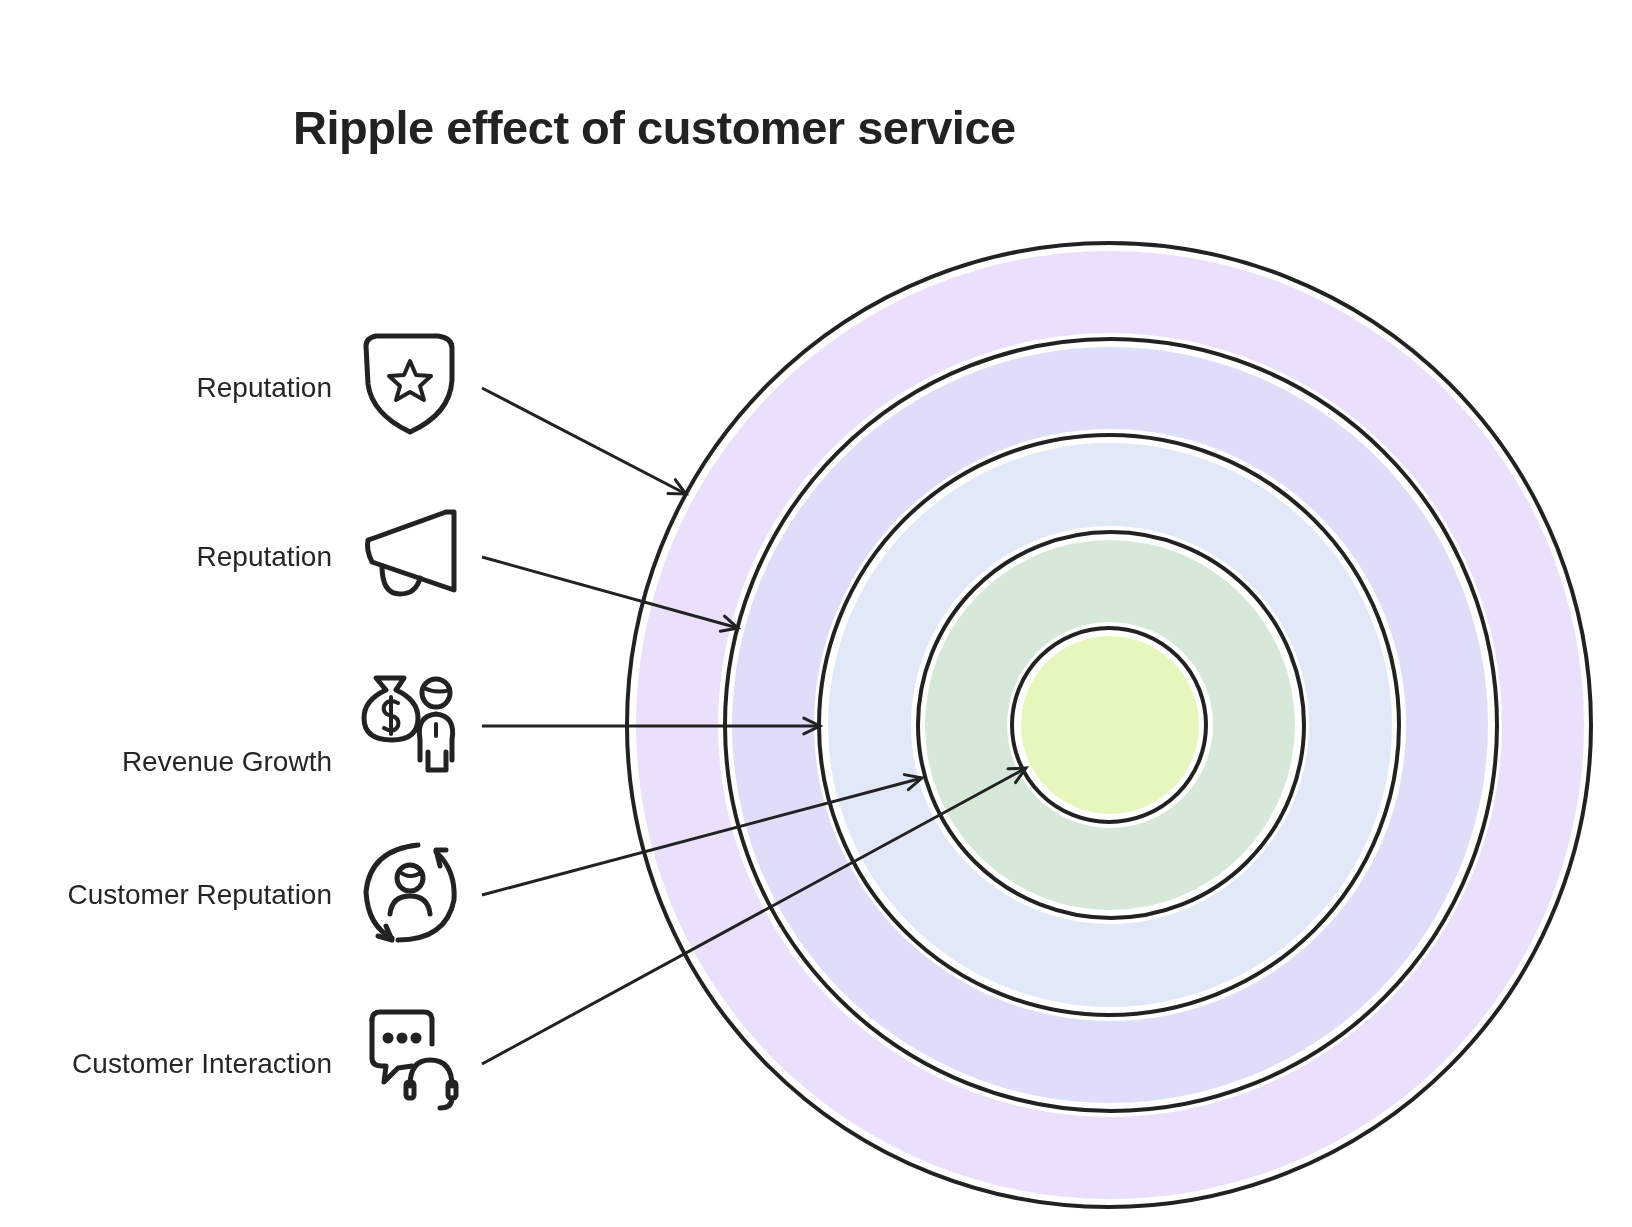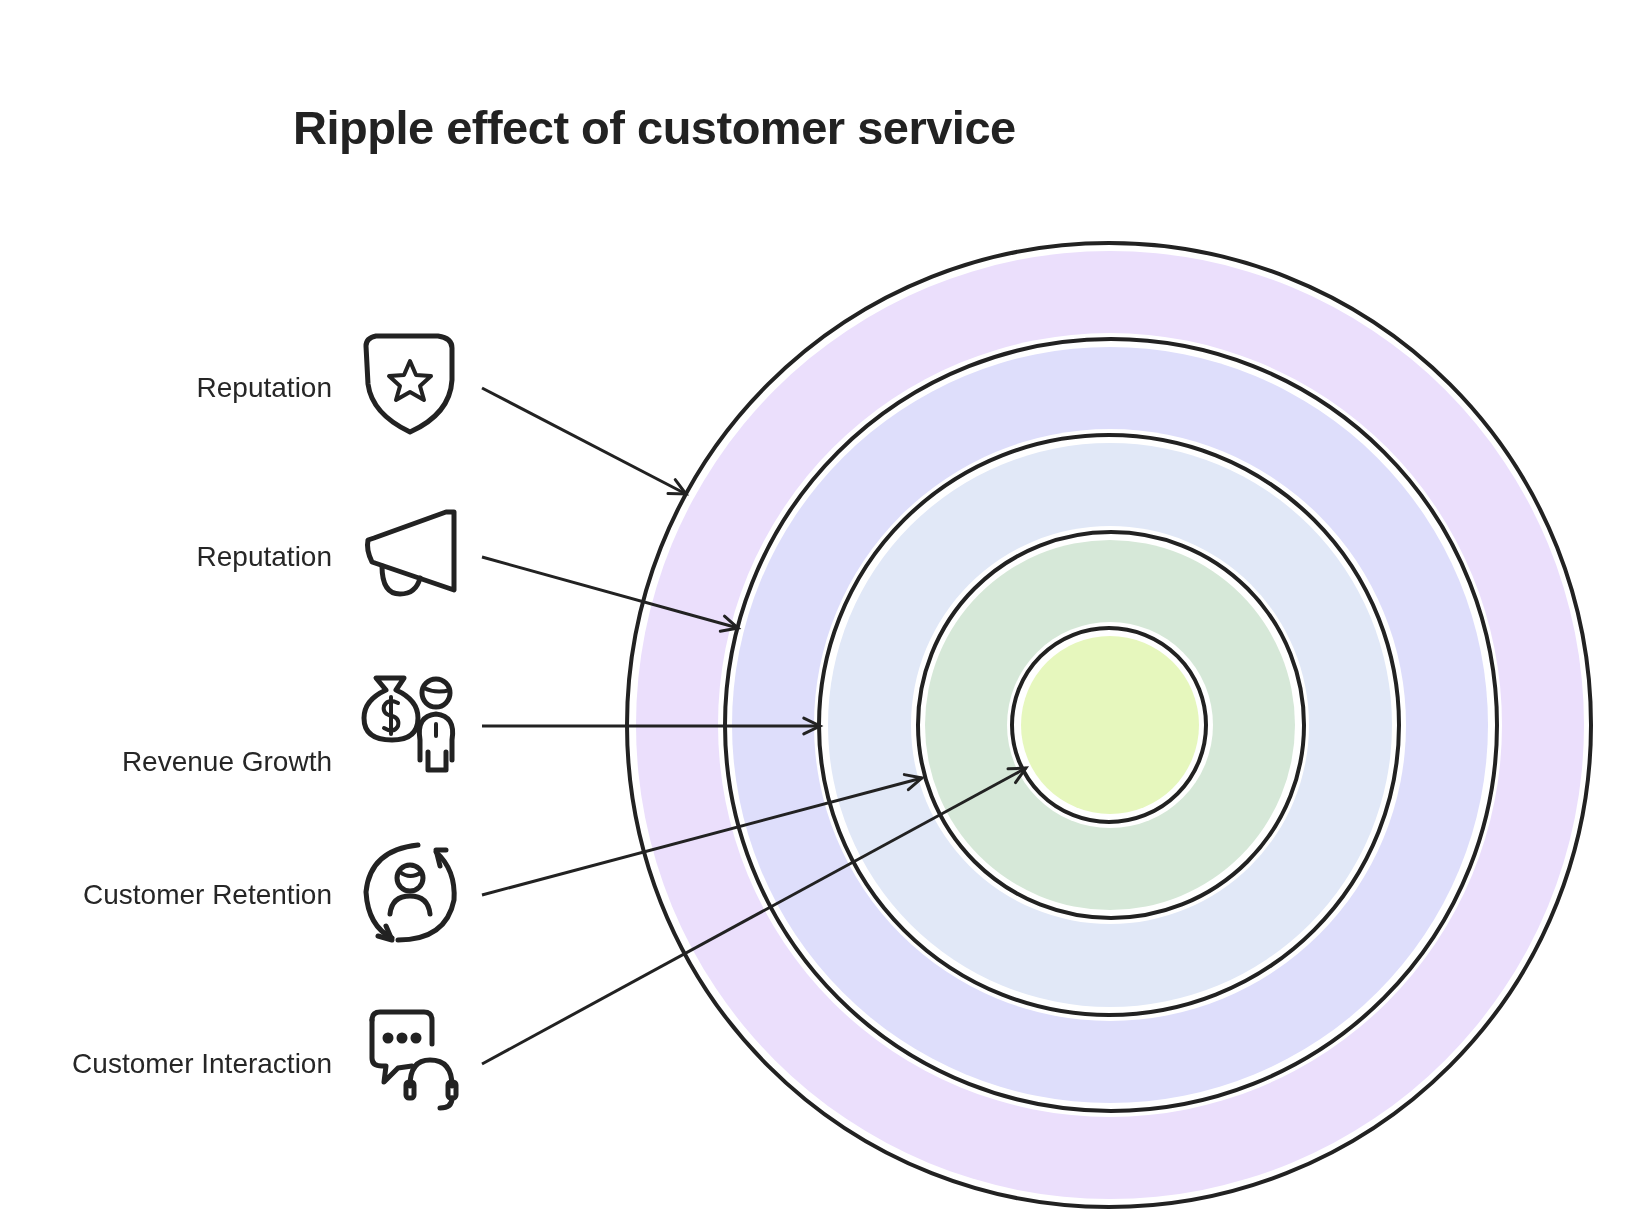--- a/index.html
+++ b/index.html
@@ -86,15 +86,15 @@
     <rect x="406" y="1082" width="8" height="16" rx="3"></rect>
     <rect x="448" y="1082" width="8" height="16" rx="3"></rect>
     <path d="M452 1098 Q452 1108 440 1108"></path>
   </g>
 </svg>
 
 <div id="labels">
     <div class="label" style="top: 388px;">Reputation</div>
     <div class="label" style="top: 557px;">Reputation</div>
     <div class="label" style="top: 762px;">Revenue Growth</div>
-    <div class="label" style="top: 895px;">Customer Retention</div>
+    <div class="label" style="top: 895px;">Customer Reputation</div>
     <div class="label" style="top: 1064px; margin-left: 36px;">Customer Interaction</div>
   </div>
 
 </body></html>

